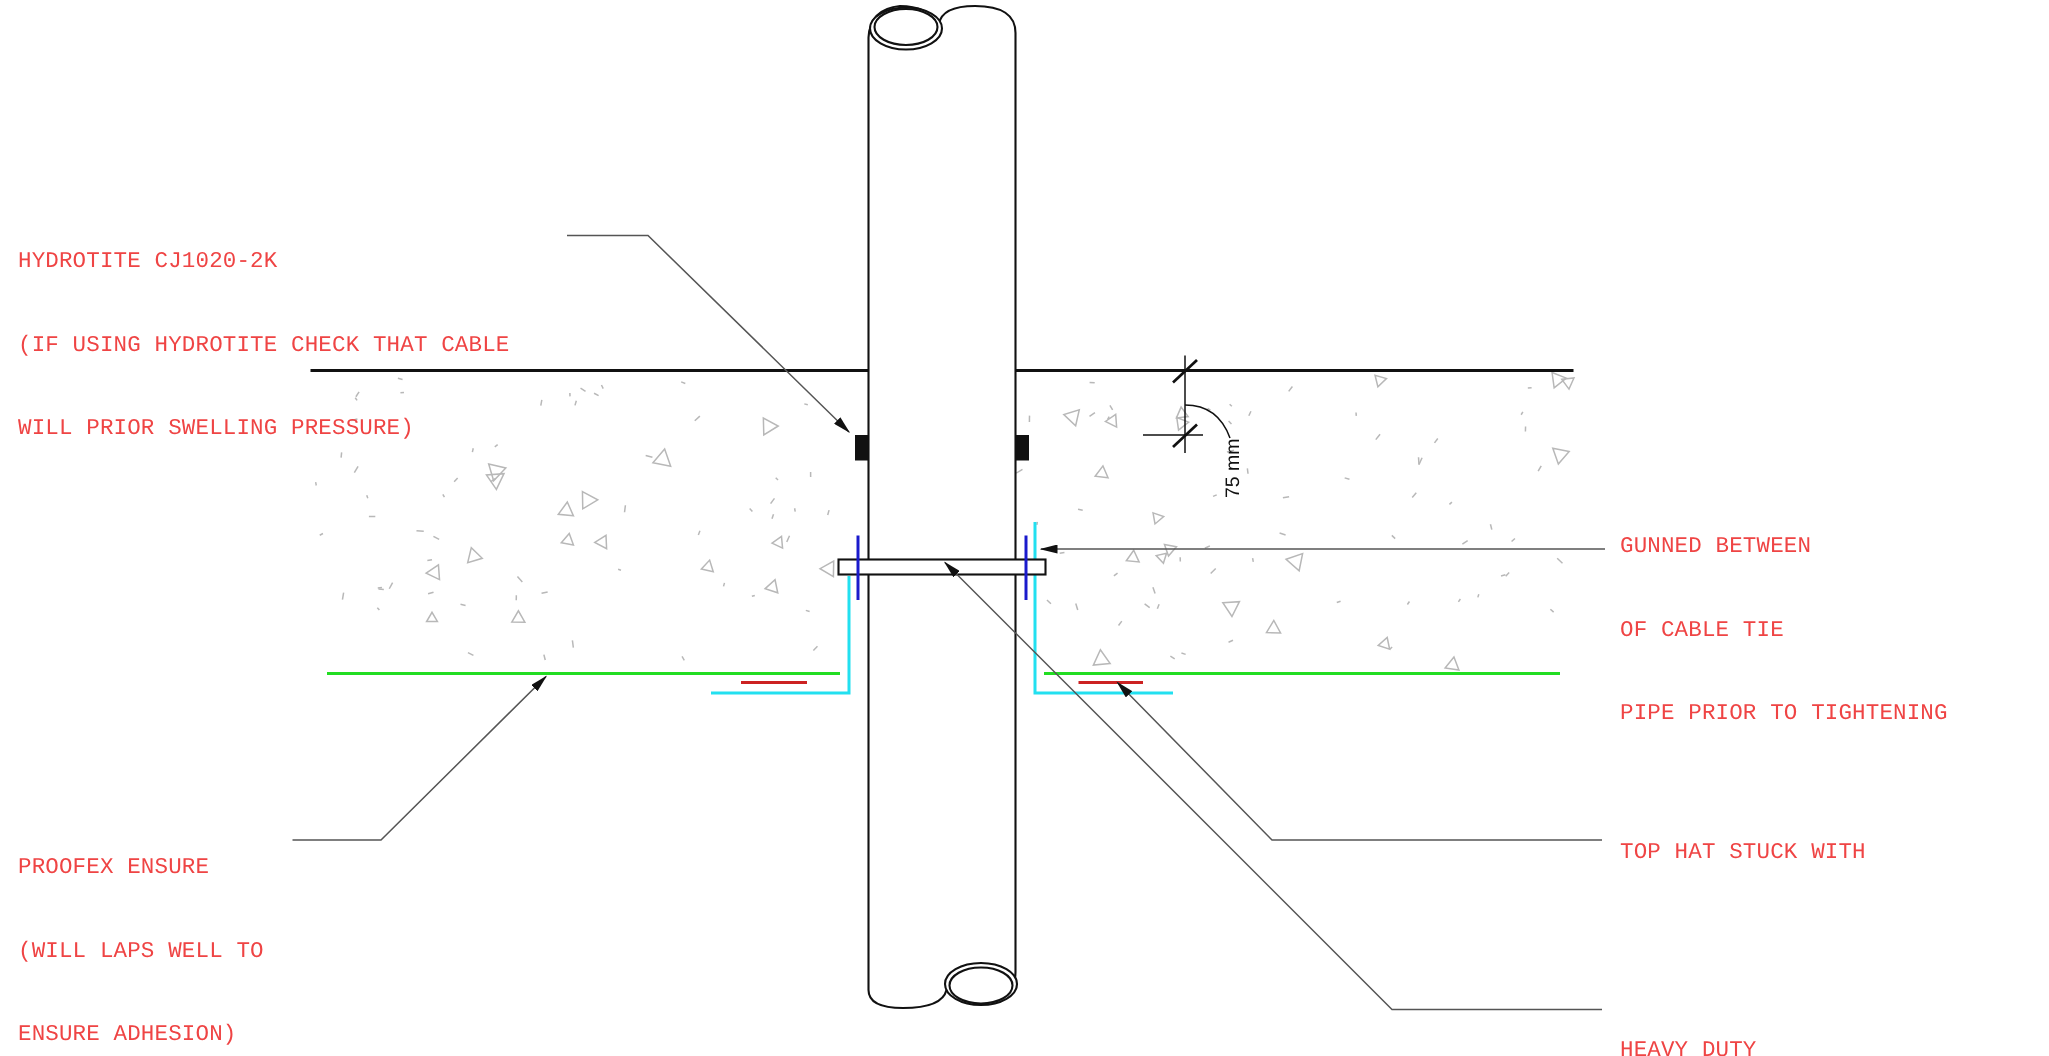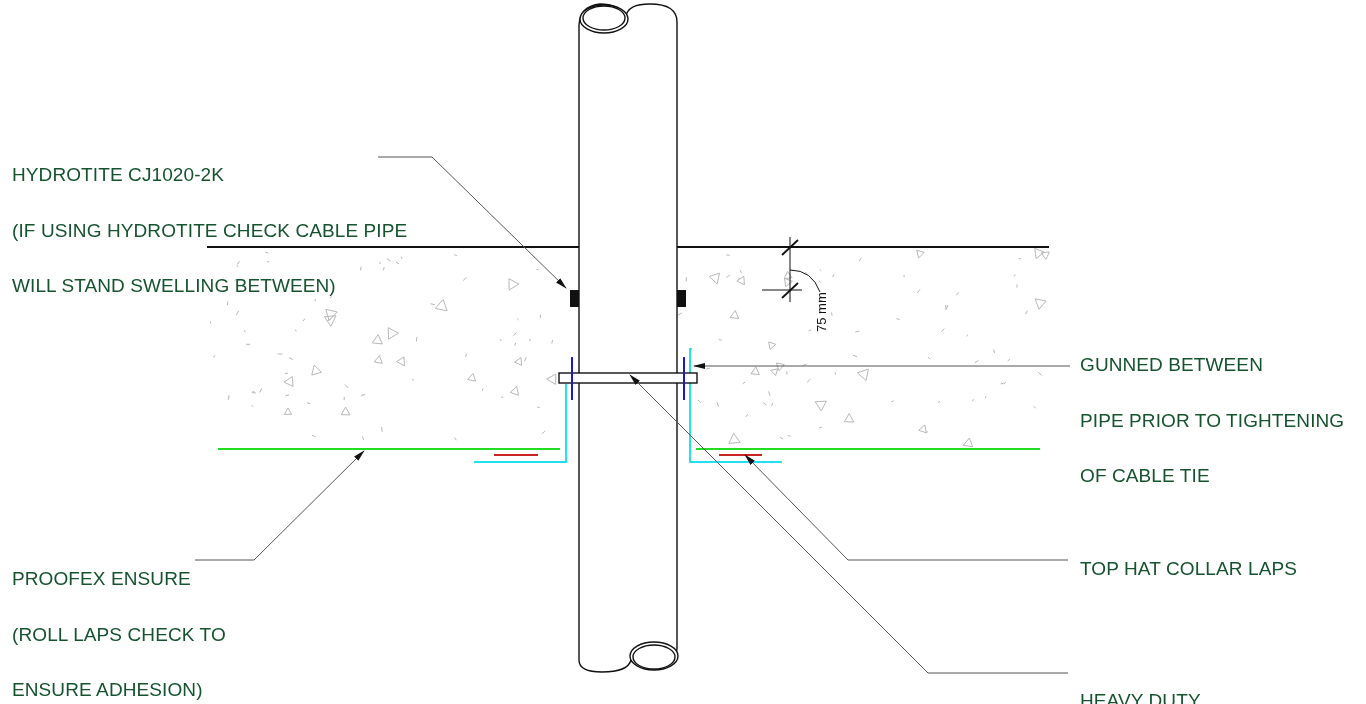--- a/index.html
+++ b/index.html
@@ -1,18 +1,18 @@
 <!DOCTYPE html>
 <html><head>
 <meta charset="utf-8">
 <style>
   html, body { margin: 0; padding: 0; background: #ffffff; }
   body { width: 1366px; height: 704px; overflow: hidden; position: relative; font-family: "Liberation Sans", sans-serif; }
   svg { position: absolute; left: 0; top: 0; }
-  .label { position: absolute; font-family: Liberation Sans, sans-serif; font-size: 19px; line-height: 18.5px; color: #14532d; white-space: pre; letter-spacing: 0.1px; }
+  .label { position: absolute; font-family: Liberation Mono, monospace; font-size: 15px; line-height: 18.5px; color: #ef4444; white-space: pre; letter-spacing: 0.1px; }
   .label div { display: block; }
   .dim-text { position: absolute; font-family: "Liberation Sans", sans-serif; font-size: 13px; color: #111; transform: rotate(-90deg); transform-origin: left top; white-space: nowrap; }
 </style>
 </head>
 <body>
 
 <svg width="1366" height="704" viewBox="0 0 1366 704" xmlns="http://www.w3.org/2000/svg">
   <defs>
     <marker id="arrow" markerWidth="12" markerHeight="6" refX="11" refY="3" orient="auto" markerUnits="userSpaceOnUse">
       <path d="M0,0 L12,3 L0,6 z" fill="#111"></path>
@@ -214,38 +214,38 @@
     <polyline points="378,157 432,157 566,288" marker-end="url(#arrow)"></polyline>
     <polyline points="1070,366 694,366" marker-end="url(#arrow)"></polyline>
     <polyline points="195,560 254,560 364,451" marker-end="url(#arrow)"></polyline>
     <polyline points="1068,560 848,560 745,455" marker-end="url(#arrow)"></polyline>
     <polyline points="1068,673 928,673 630,375" marker-end="url(#arrow)"></polyline>
   </g>
 </svg>
 
 <div class="label" style="left:12px; top:129px;">
   <div>HYDROTITE CJ1020-2K</div>
-  <div>(IF USING HYDROTITE CHECK CABLE PIPE</div>
-  <div>WILL STAND SWELLING BETWEEN)</div>
+  <div>(IF USING HYDROTITE CHECK THAT CABLE</div>
+  <div>WILL PRIOR SWELLING PRESSURE)</div>
 </div>
 
 <div class="label" style="left:1080px; top:319px;">
   <div>GUNNED BETWEEN</div>
+  <div>OF CABLE TIE</div>
   <div>PIPE PRIOR TO TIGHTENING</div>
-  <div>OF CABLE TIE</div>
 </div>
 
 <div class="label" style="left:12px; top:533px;">
   <div>PROOFEX ENSURE</div>
-  <div>(ROLL LAPS CHECK TO</div>
+  <div>(WILL LAPS WELL TO</div>
   <div>ENSURE ADHESION)</div>
 </div>
 
 <div class="label" style="left:1080px; top:523px;">
-  <div>TOP HAT COLLAR LAPS</div>
+  <div>TOP HAT STUCK WITH</div>
   
 </div>
 
 <div class="label" style="left:1080px; top:655px;">
   <div>HEAVY DUTY</div>
   
 </div>
 
 <div class="dim-text" style="left:814px; top:332px;">75 mm</div>
 

